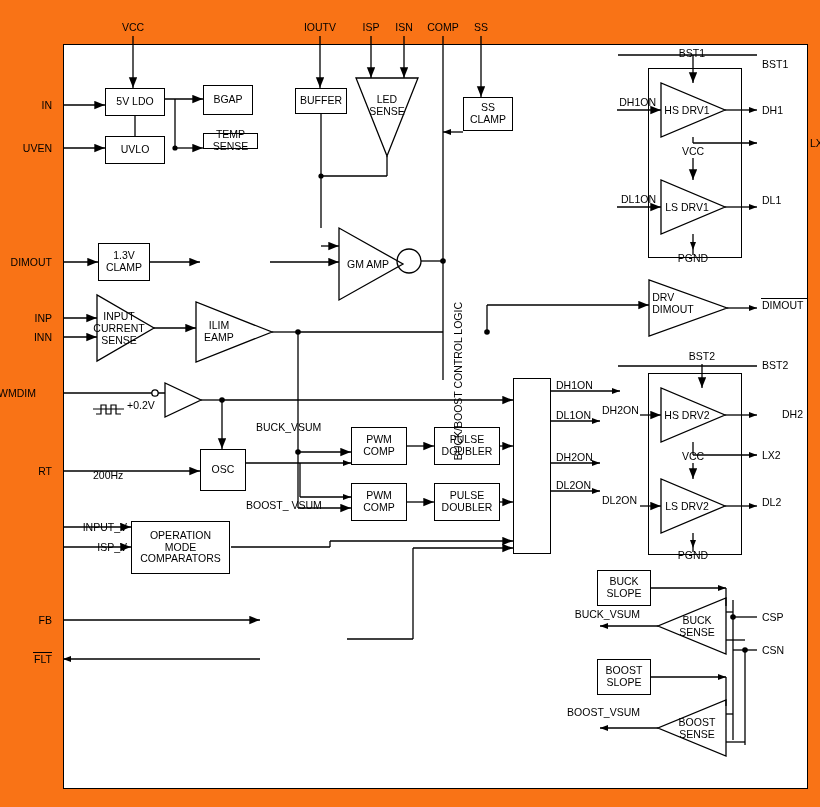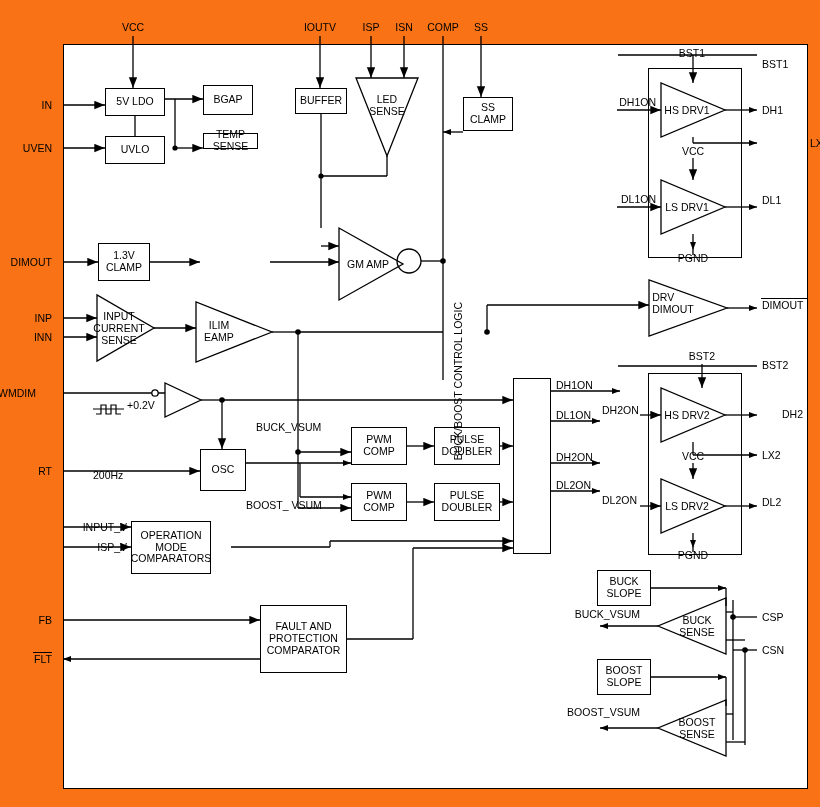--- a/index.html
+++ b/index.html
@@ -90,29 +90,24 @@
 DOUBLER</span>
   </div>
   <div class="box" style="left:351px;top:483px;width:56px;height:38px;">
     <span style="white-space:pre;">PWM
 COMP</span>
   </div>
   <div class="box" style="left:434px;top:483px;width:66px;height:38px;">
     <span style="white-space:pre;">PULSE
 DOUBLER</span>
   </div>
-  <div class="box" style="left:131px;top:521px;width:80px;height:53px;">
+  <div class="box" style="left:131px;top:521px;width:99px;height:53px;">
     <span style="white-space:pre;">OPERATION
 MODE
 COMPARATORS</span>
-  </div>
-  <div class="box" style="left:260px;top:605px;width:87px;height:68px;">
-    <span style="white-space:pre;">FAULT AND
-PROTECTION
-COMPARATOR</span>
   </div>
   <div class="box" style="left:597px;top:570px;width:54px;height:36px;">
     <span style="white-space:pre;">BUCK
 SLOPE</span>
   </div>
   <div class="box" style="left:597px;top:659px;width:54px;height:36px;">
     <span style="white-space:pre;">BOOST
 SLOPE</span>
   </div>
 

